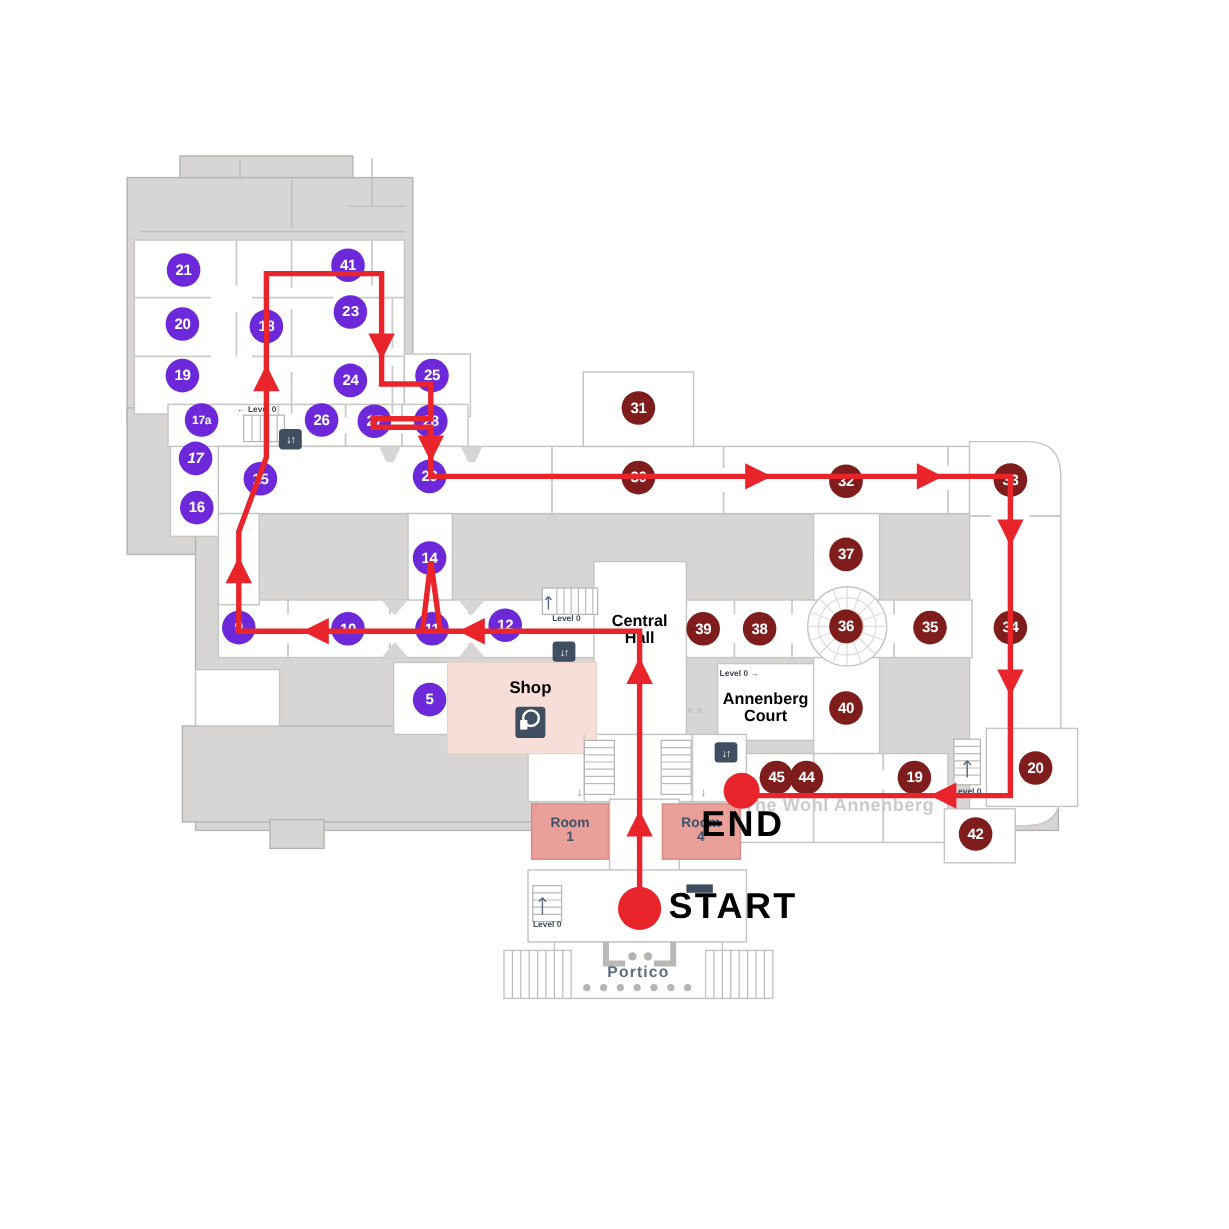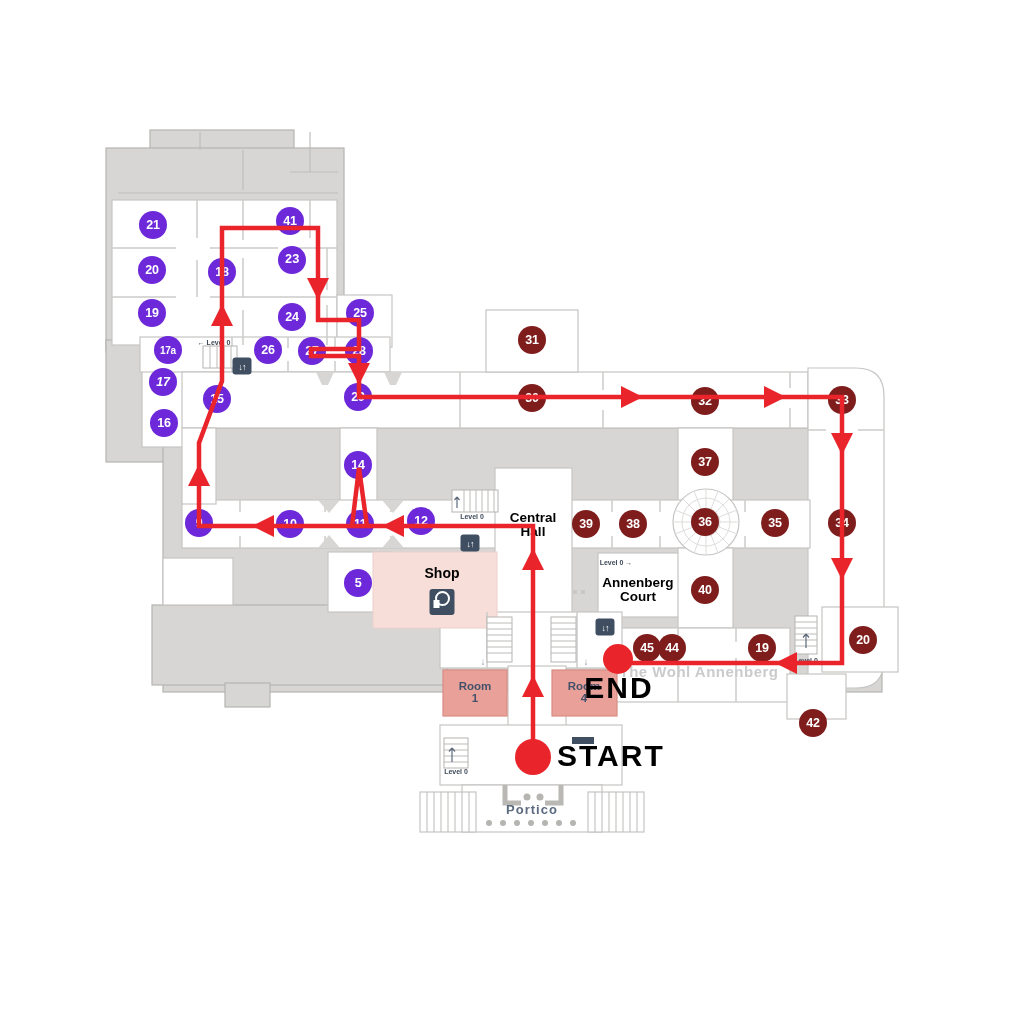--- a/index.html
+++ b/index.html
@@ -211,21 +211,21 @@
       <div class="room purple" style="left: 586px; top: 524px;">39</div>
       <div class="room purple" style="left: 633px; top: 524px;">38</div>
       <div class="room purple" style="left: 705px; top: 522px;">36</div>
       <div class="room purple" style="left: 775px; top: 523px;">35</div>
       <div class="room purple" style="left: 842px; top: 523px;">34</div>
       <div class="room purple" style="left: 705px; top: 590px;">40</div>
       <div class="room purple" style="left: 647px; top: 648px;">45</div>
       <div class="room purple" style="left: 672px; top: 648px;">44</div>
       <div class="room purple" style="left: 762px; top: 648px;">19</div>
       <div class="room purple" style="left: 863px; top: 640px;">20</div>
-      <div class="room purple" style="left: 813px; top: 695px; margin-top: 28px;">42</div>
+      <div class="room purple" style="left: 813px; top: 695px;">42</div>
     </div>
 
   <div id="labels-layer">
     <div class="maplabel" id="central-hall" style="left:533px;top:525px">
       <span>Central</span>
       <span>Hall</span>
     </div>
     <div class="maplabel" id="shop-label" style="left:442px;top:573px">Shop</div>
     <div class="bag"></div>
     <div class="maplabel" id="annenberg" style="left:638px;top:590px">

